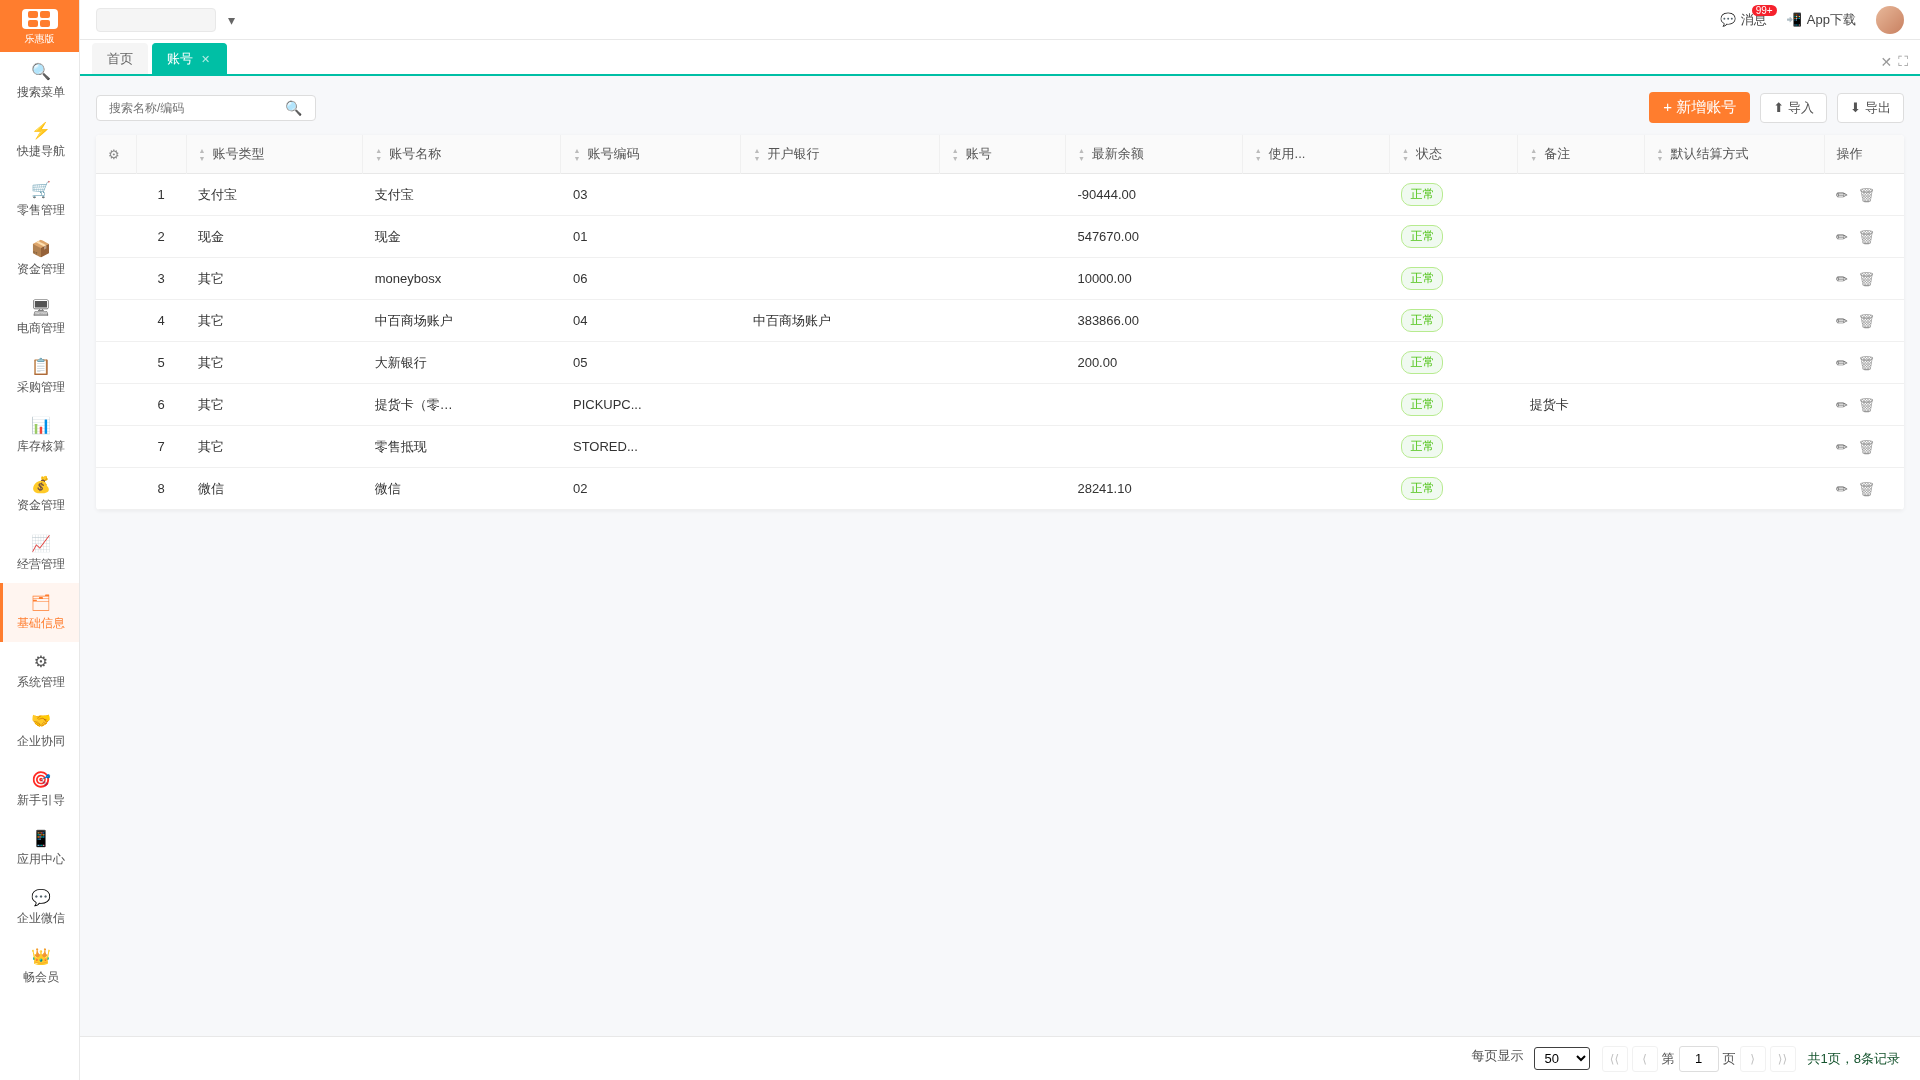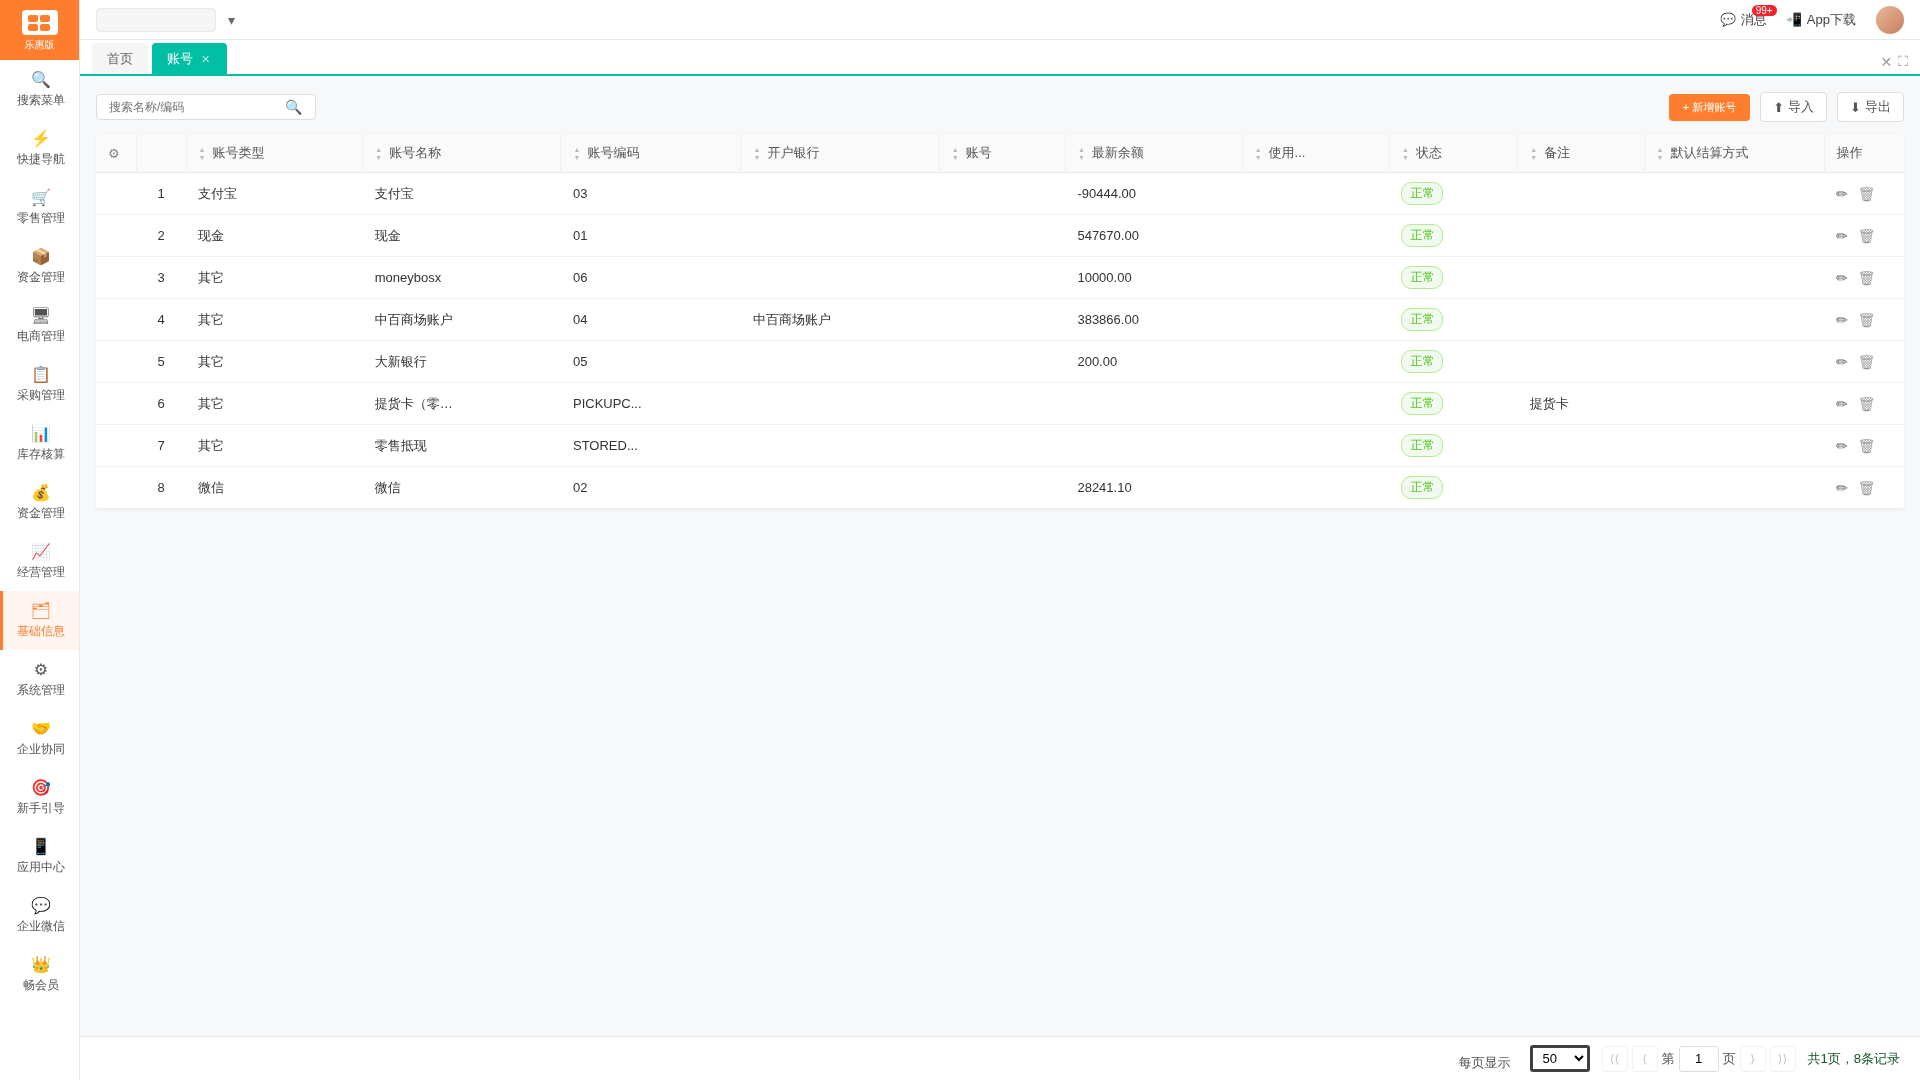--- a/index.html
+++ b/index.html
@@ -16,21 +16,21 @@
       flex-shrink: 0;
     }
     #logo-area {
       width: 100%;
       background: #ff7d2e;
       display: flex;
       flex-direction: column;
       align-items: center;
       justify-content: center;
       padding: 10px 0 8px;
-      height: 60px;
+      height: 52px;
       text-align: center;
     }
     #logo-icon {
       width: 36px;
       height: 26px;
       background: #fff;
       border-radius: 4px;
       display: flex;
       align-items: center;
       justify-content: center;
@@ -207,21 +207,21 @@
       display: flex;
       align-items: center;
       gap: 10px;
     }
     .btn-add {
       background: #ff7d2e;
       color: #fff;
       border: none;
       border-radius: 4px;
       padding: 6px 14px;
-      font-size: 11px;
+      font-size: 15px;
       cursor: pointer;
       white-space: nowrap;
     }
     .btn-outline {
       background: #fff;
       color: #555;
       border: 1px solid #ddd;
       border-radius: 4px;
       padding: 5px 12px;
       font-size: 13px;
@@ -290,25 +290,25 @@
       align-items: center;
       justify-content: flex-end;
       padding: 0 20px;
       gap: 12px;
       flex-shrink: 0;
       font-size: 13px;
       color: #555;
     }
     .page-size-select {
       display: flex;
-      align-items: flex-end;
-      gap: 19px;
+      align-items: flex-start;
+      gap: 10px;
     }
     .select-box {
-      border: 3px solid #404040;
+      border: 1px solid #404040;
       border-radius: 3px;
       padding: 2px 6px;
       font-size: 13px;
       background: #fff;
       cursor: pointer;
     }
     .pagination {
       display: flex;
       align-items: center;
       gap: 4px;

